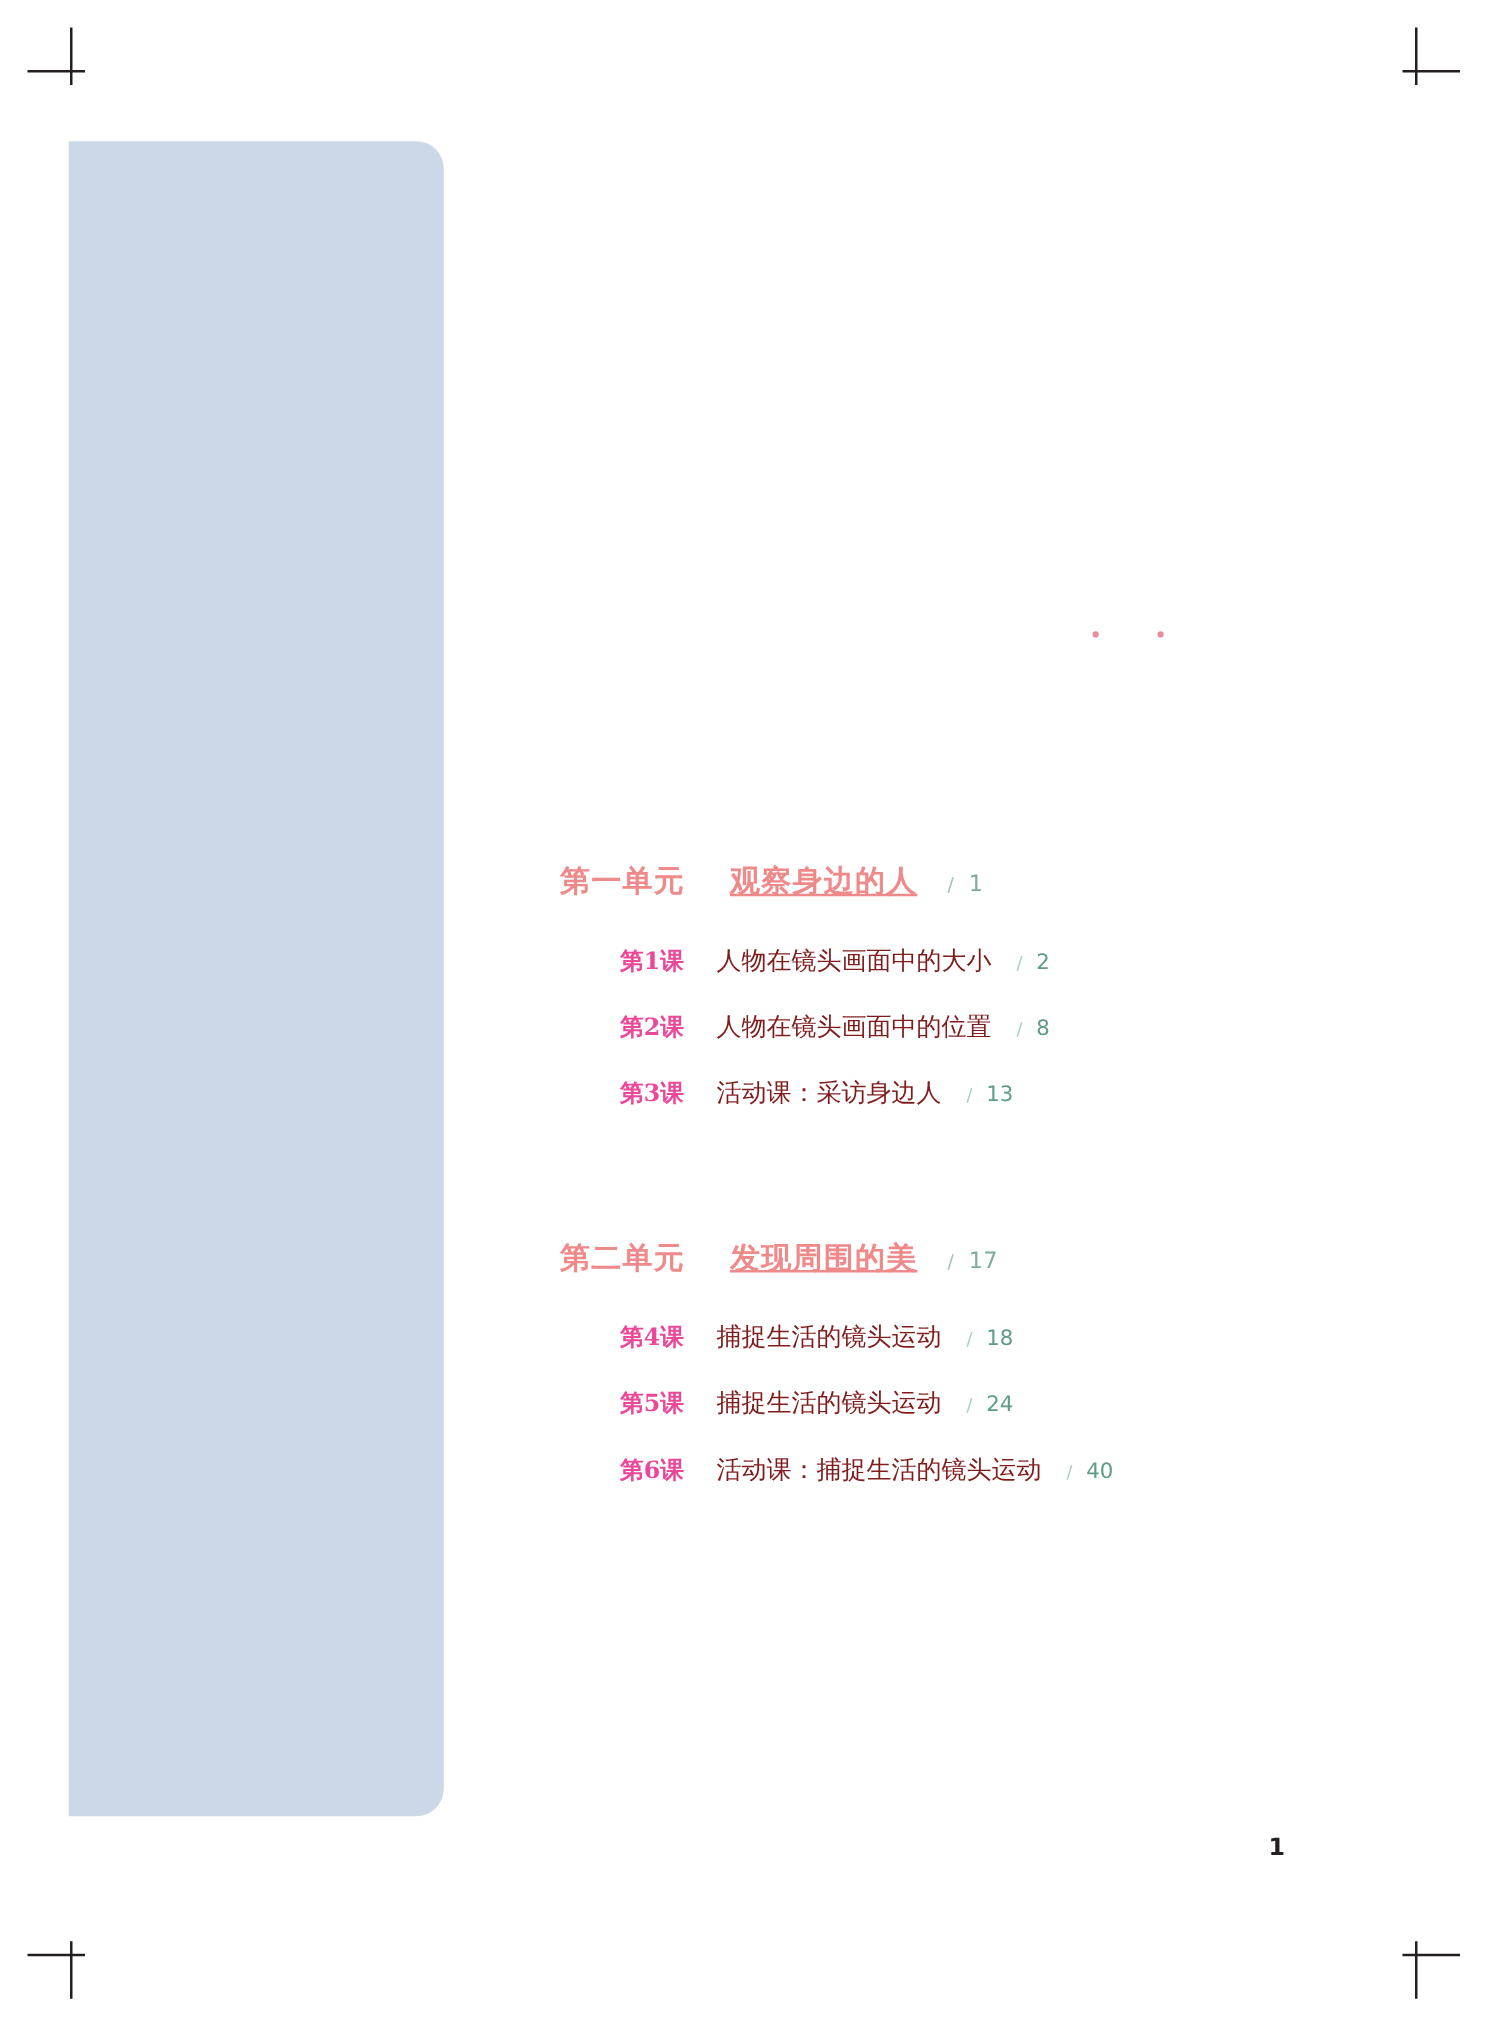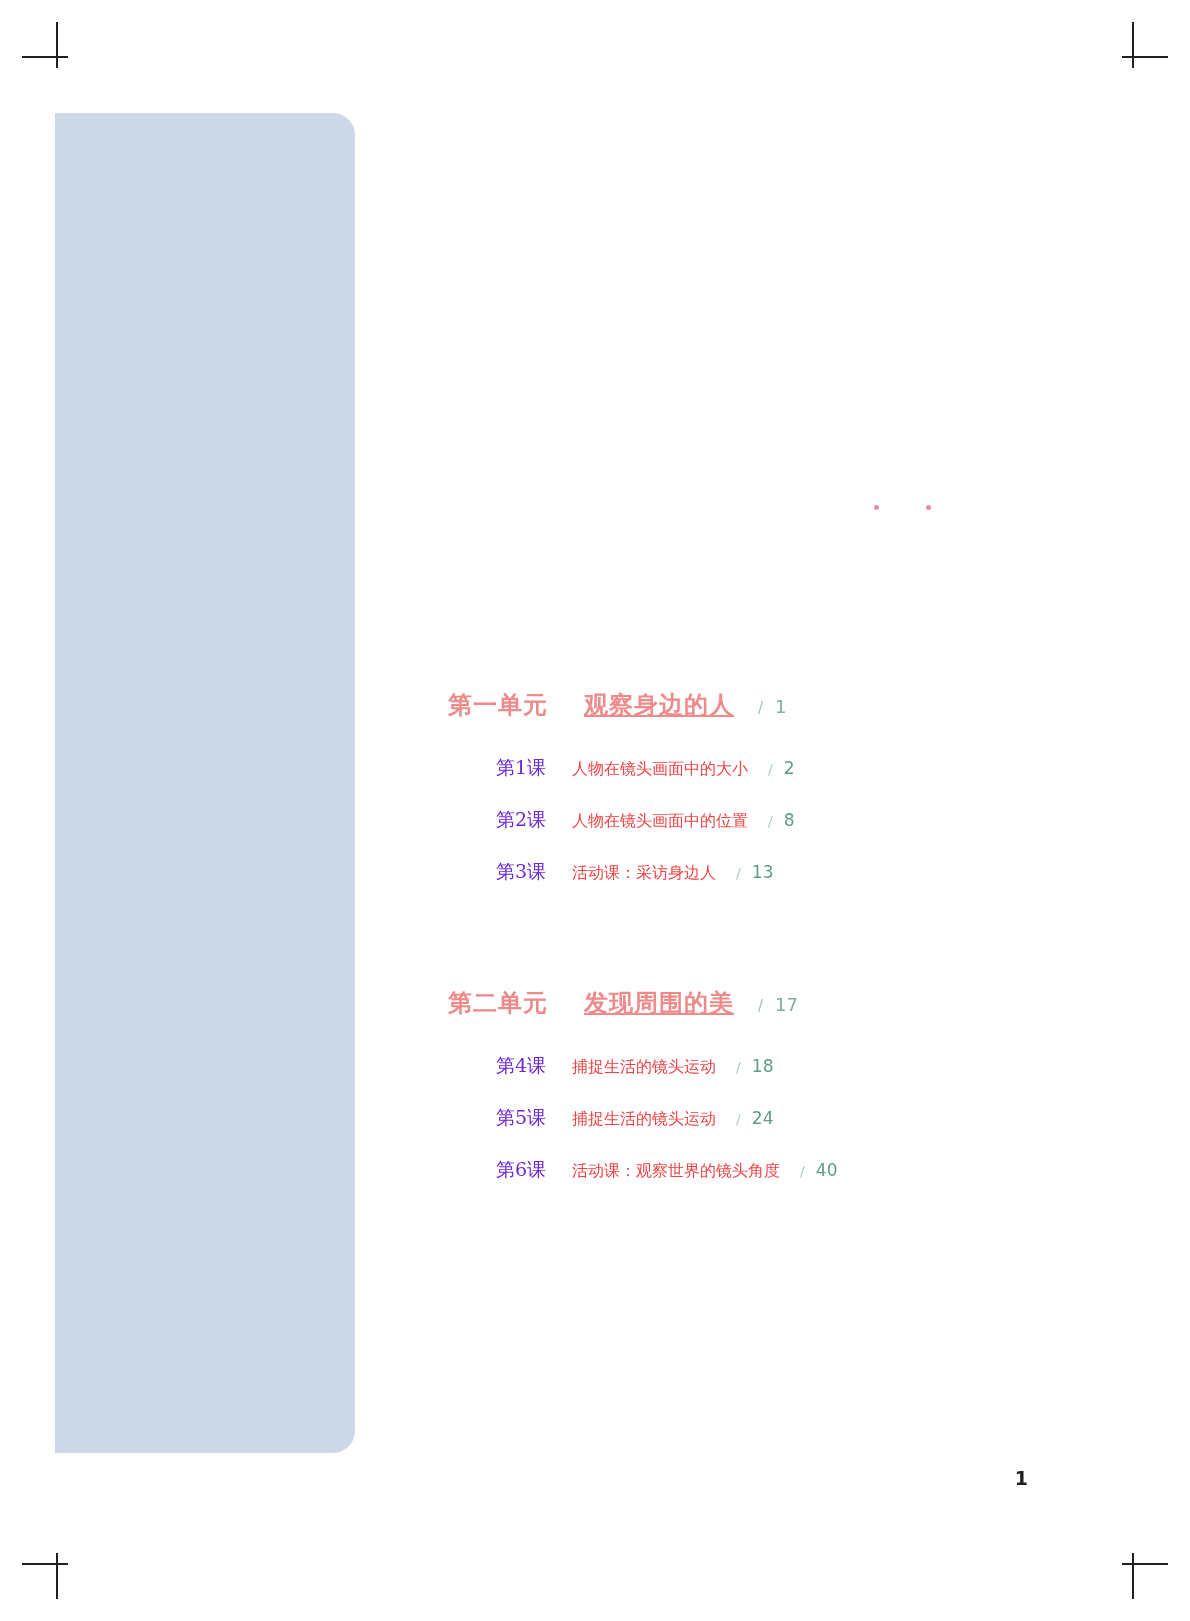--- a/index.html
+++ b/index.html
@@ -134,27 +134,28 @@
 
   .lesson {
     display: flex;
     align-items: baseline;
     margin-bottom: 26px;
     padding-left: 48px;
   }
   .lesson-no {
     font-family: "DejaVu Serif", serif;
     font-size: 19px;
-    color: #6d28d9;
+    color: #ec4899;
     white-space: nowrap;
+    font-weight: bold;
   }
   .lesson-name {
     font-family: "DejaVu Serif", serif;
-    font-size: 16px;
-    color: #ef4444;
+    font-size: 20px;
+    color: #7f1d1d;
     margin-left: 26px;
     white-space: nowrap;
   }
   .lesson-slash {
     font-family: "DejaVu Sans", sans-serif;
     font-size: 14px;
     color: #a9cfc0;
     margin-left: 20px;
   }
   .lesson-page {
@@ -257,21 +258,21 @@
 
       <div class="lesson">
         <span class="lesson-no">第5课</span>
         <span class="lesson-name">捕捉生活的镜头运动</span>
         <span class="lesson-slash">/</span>
         <span class="lesson-page">24</span>
       </div>
 
       <div class="lesson">
         <span class="lesson-no">第6课</span>
-        <span class="lesson-name">活动课：观察世界的镜头角度</span>
+        <span class="lesson-name">活动课：捕捉生活的镜头运动</span>
         <span class="lesson-slash">/</span>
         <span class="lesson-page">40</span>
       </div>
     </div>
 
   </div>
 
   <div class="folio">1</div>
 
 </div>

